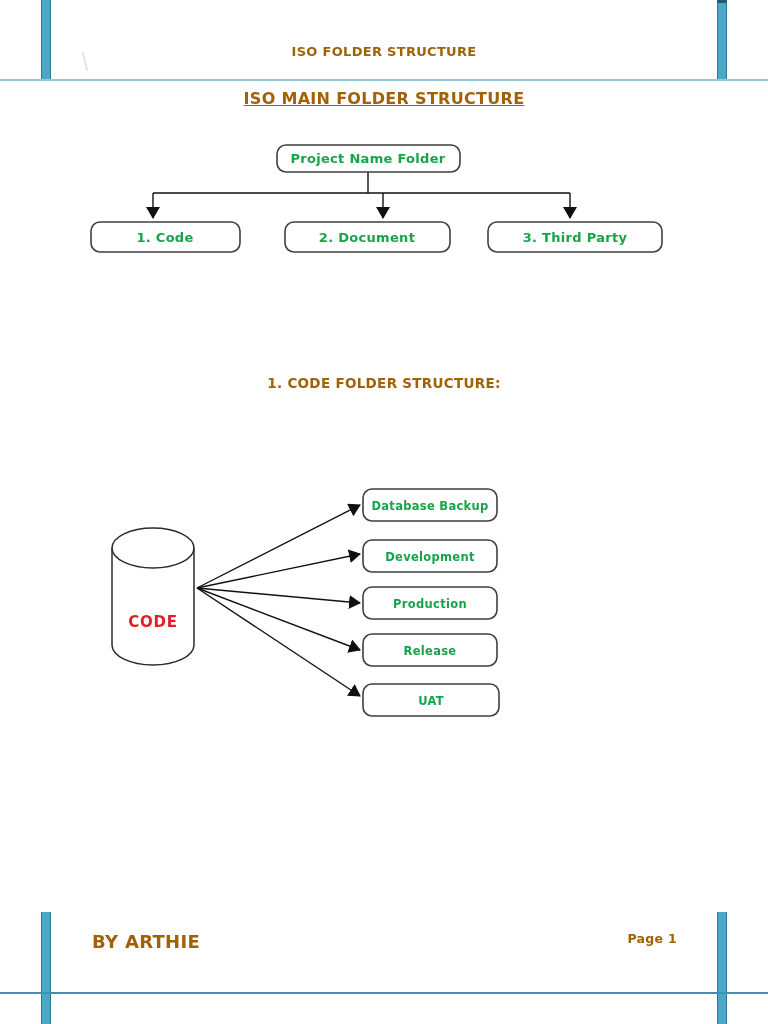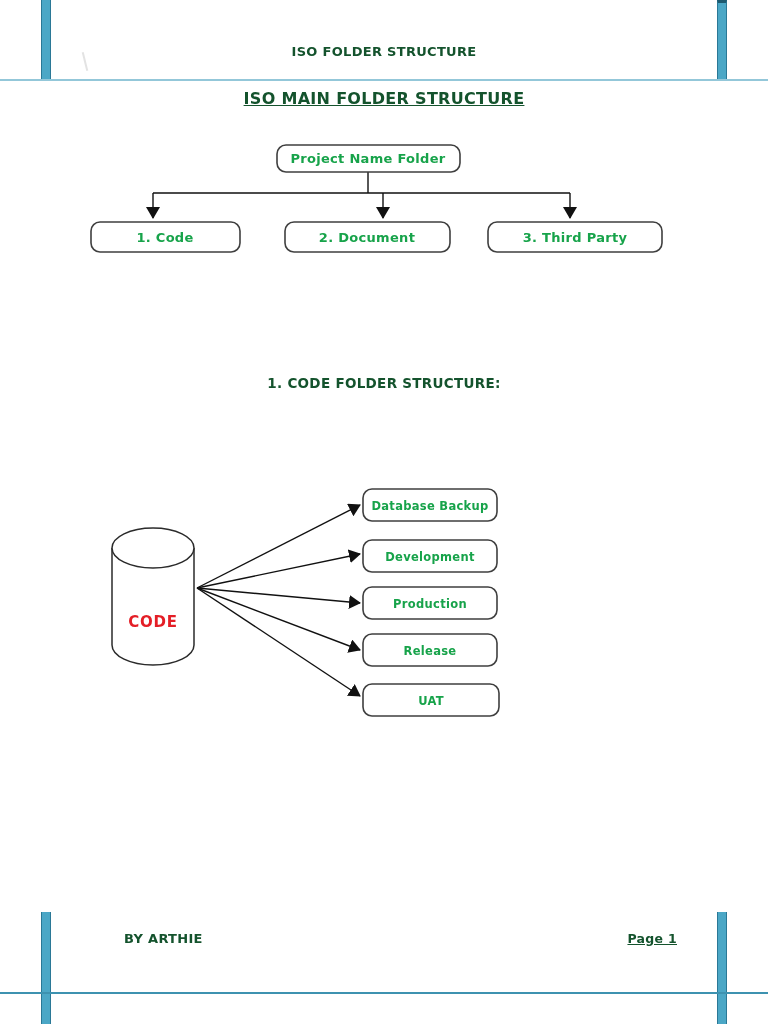--- a/index.html
+++ b/index.html
@@ -13,26 +13,26 @@
   .vbar-tl { left:41px;  top:0;     height:80px; }
   .vbar-tr { left:717px; top:0;     height:80px; border-top:3px solid #1d5a70; }
   .vbar-bl { left:41px;  top:912px; height:112px; }
   .vbar-br { left:717px; top:912px; height:112px; }
   .hline-top    { position:absolute; left:0; top:79px;  width:768px; height:2px; background:#93c7d9; }
   .hline-bottom { position:absolute; left:0; top:992px; width:768px; height:2px; background:#3d92b0; }
   .stray-mark { position:absolute; left:84px; top:52px; width:2px; height:19px;
                 background:#e3e3e3; transform:rotate(-14deg); }
 
   
-  .purple { color:#14532d; font-weight:bold; letter-spacing:0.3px; }
+  .purple { color:#a16207; font-weight:bold; letter-spacing:0.3px; }
   .header-title   { position:absolute; top:44px;  left:0; width:100%; text-align:center; font-size:13px; }
   .main-heading   { position:absolute; top:89px;  left:0; width:100%; text-align:center; font-size:16px; text-decoration:underline; }
   .section-heading{ position:absolute; top:375px; left:0; width:100%; text-align:center; font-size:13.5px; }
-  .footer-author  { position:absolute; top:931px; left:92px;  font-size:13px;margin-left:32px; }
-  .footer-page    { position:absolute; top:931px; right:91px; font-size:12.5px;text-decoration:underline; }
+  .footer-author  { position:absolute; top:931px; left:92px;  font-size:18px; }
+  .footer-page    { position:absolute; top:931px; right:91px; font-size:12.5px; }
 
   
   svg.diagram { position:absolute; left:0; top:0; }
   .node   { fill:#ffffff; stroke:#3f3f3f; stroke-width:1.6; }
   .cyl    { fill:#ffffff; stroke:#2b2b2b; stroke-width:1.5; }
   .connector { stroke:#111111; stroke-width:1.4; fill:none; }
   .gtext  { fill:#17a34a; font-weight:bold; font-size:13px;
             font-family:"DejaVu Sans", sans-serif; letter-spacing:0.3px; }
   .gtext-sm { font-size:11.5px; }
   .code-label { fill:#e41e26; font-weight:bold; font-size:15px;

